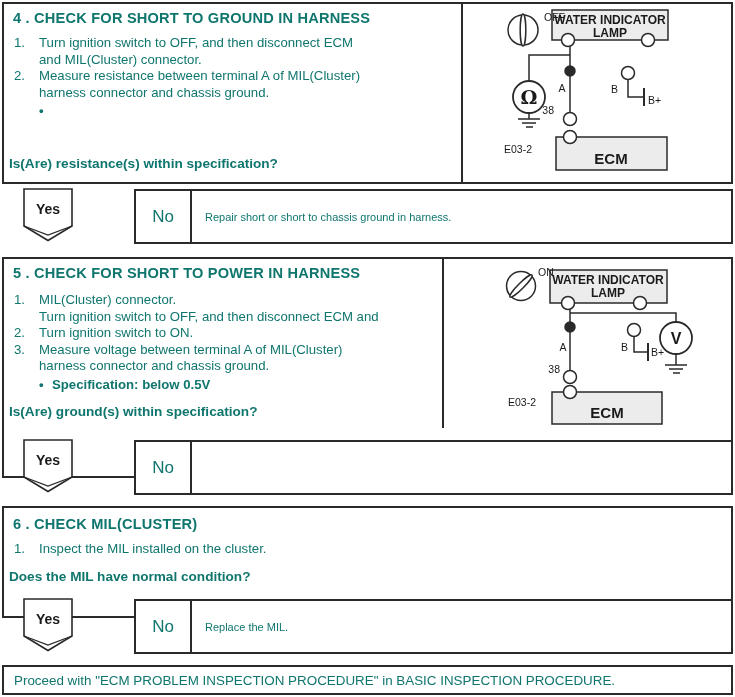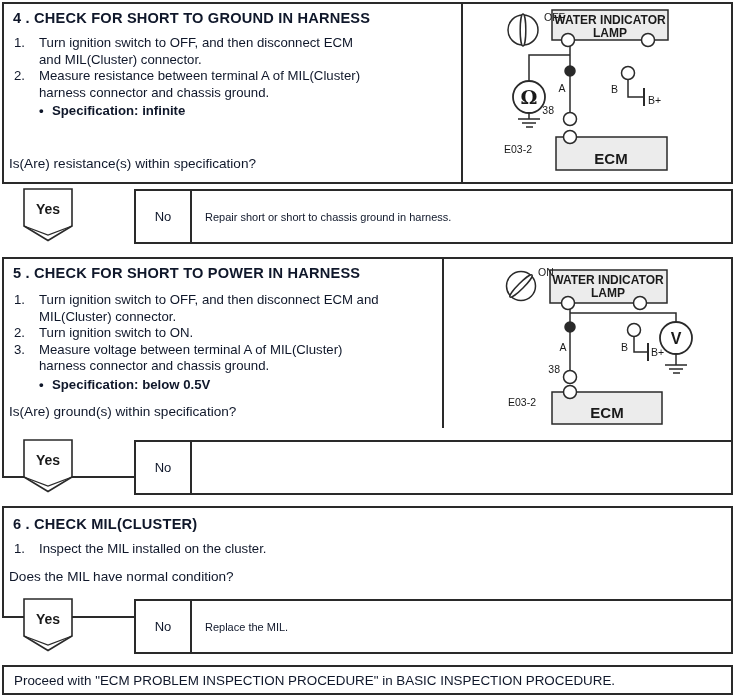--- a/index.html
+++ b/index.html
@@ -1,36 +1,36 @@
 <!DOCTYPE html>
 <html><head>
 <meta charset="utf-8">
 <style>
   html,body{margin:0;padding:0;background:#fff;}
   #page{position:relative;width:735px;height:697px;background:#fff;
-        font-family:"Liberation Sans",sans-serif;color:#0f172a;overflow:hidden;}
+        font-family:"Liberation Sans",sans-serif;color:#0f766e;overflow:hidden;}
   .sec{position:absolute;left:2px;width:731px;border:2px solid #2a2a2a;
        box-sizing:border-box;background:#fff;}
   .sec-title{position:absolute;left:9px;font-size:14.6px;font-weight:bold;
              letter-spacing:.2px;white-space:nowrap;}
   .steps{position:absolute;left:10px;}
   .step{display:flex;font-size:13.2px;line-height:16.5px;}
   .num{width:25px;flex:0 0 25px;}
   .lines{display:block;}
   .ln{display:block;white-space:nowrap;}
   .spec-row{display:flex;margin-left:25px;margin-top:2px;font-weight:bold;
             font-size:13.2px;line-height:16.5px;}
   .bullet{width:13px;flex:0 0 13px;}
-  .question{position:absolute;left:5px;font-size:13.6px;font-weight:normal;white-space:nowrap;}
+  .question{position:absolute;left:5px;font-size:13.6px;font-weight:bold;white-space:nowrap;}
   .diag{position:absolute;}
   .yes{position:absolute;left:23px;width:50px;height:54px;}
   .nobox{position:absolute;left:134px;width:599px;height:55px;border:2px solid #2a2a2a;
          box-sizing:border-box;display:flex;background:#fff;}
   .nocell{width:54px;flex:0 0 54px;border-right:2px solid #2a2a2a;display:flex;
-          align-items:center;justify-content:center;font-size:13px;}
+          align-items:center;justify-content:center;font-size:17px;}
   .noaction{flex:1;display:flex;align-items:center;padding-left:13px;font-size:11px;}
   .footer{position:absolute;left:2px;top:665px;width:731px;height:30px;
           border:2px solid #2a2a2a;box-sizing:border-box;display:flex;
           align-items:center;padding-left:10px;font-size:13.4px;background:#fff;}
   svg text{font-family:"Liberation Sans",sans-serif;fill:#1a1a1a;stroke:none;font-size:10.5px;}
   svg text.lamp{font-weight:bold;font-size:12px;}
   svg text.big{font-weight:bold;font-size:15px;}
   svg text.meter{font-family:"DejaVu Serif",serif;font-weight:bold;font-size:19px;}
   svg text.vmeter{font-weight:bold;font-size:16px;}
   svg text.yes-t{font-weight:bold;font-size:14px;}
@@ -52,21 +52,20 @@
       </div>
       <div class="step">
         <span class="num">2.</span>
         <span class="lines">
           <span class="ln">Measure resistance between terminal A of MIL(Cluster)</span>
           <span class="ln">harness connector and chassis ground.</span>
         </span>
       </div>
       <div class="spec-row">
         <span class="bullet">•</span>
-        <span>Specification: infinite</span>
       </div>
     </div>
     <div class="question" style="top:152px;">Is(Are) resistance(s) within specification?</div>
 
     <svg class="diag" style="left:456px;top:0;width:271px;height:178px;" viewBox="0 0 271 178">
       <line x1="2" y1="0" x2="2" y2="178" stroke="#2a2a2a" stroke-width="2"></line>
       <g stroke="#2a2a2a" fill="none" stroke-width="1.5">
         <circle cx="63" cy="26" r="15" fill="#fff"></circle>
         <ellipse cx="63" cy="26" rx="2.8" ry="16" fill="#fff"></ellipse>
         <rect x="92" y="6" width="116" height="30" fill="#ececec"></rect>
@@ -107,22 +106,22 @@
     <div class="nocell">No</div>
     <div class="noaction">Repair short or short to chassis ground in harness.</div>
   </div>
 
   <div class="sec" style="top:257px;height:221px;">
     <div class="sec-title" style="top:6px;">5 . CHECK FOR SHORT TO POWER IN HARNESS</div>
     <div class="steps" style="top:33px;">
       <div class="step">
         <span class="num">1.</span>
         <span class="lines">
+          <span class="ln">MIL(Cluster) connector.</span>
           <span class="ln">Turn ignition switch to OFF, and then disconnect ECM and</span>
-          <span class="ln">MIL(Cluster) connector.</span>
         </span>
       </div>
       <div class="step">
         <span class="num">2.</span>
         <span class="lines">
           <span class="ln">Turn ignition switch to ON.</span>
         </span>
       </div>
       <div class="step">
         <span class="num">3.</span>

